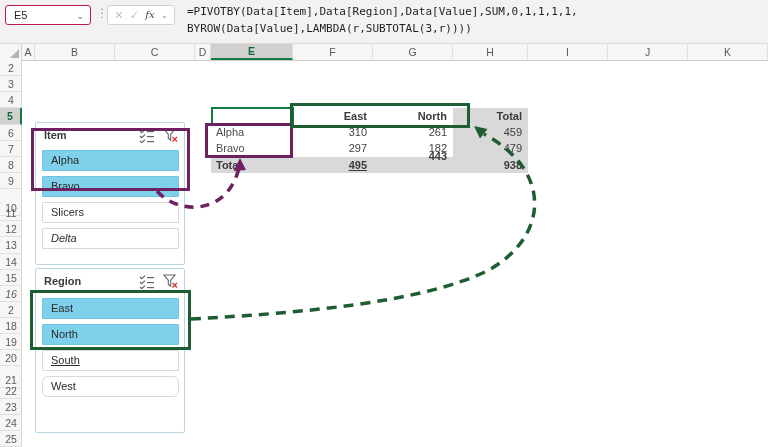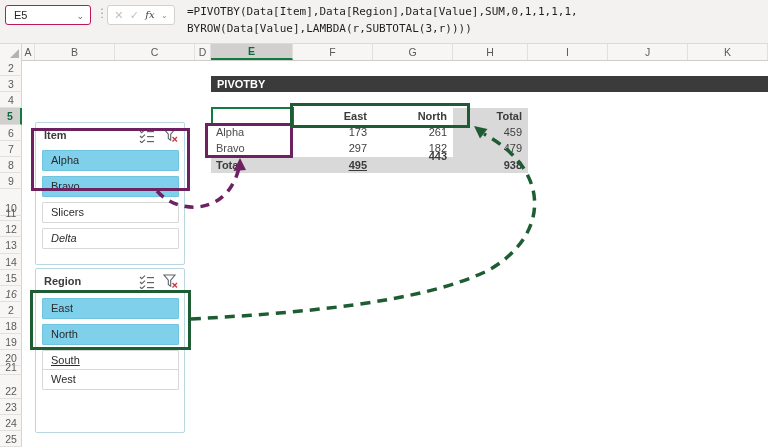--- a/index.html
+++ b/index.html
@@ -105,40 +105,39 @@
     <div class="rowhead" style="top: 145.125px; height: 16.125px; line-height: 16.125px;">11</div>
     <div class="rowhead" style="top: 161.25px; height: 16.125px; line-height: 16.125px;">12</div>
     <div class="rowhead" style="top: 177.375px; height: 16.125px; line-height: 16.125px;">13</div>
     <div class="rowhead" style="top: 193.5px; height: 16.125px; line-height: 16.125px;">14</div>
     <div class="rowhead" style="top: 209.625px; height: 16.125px; line-height: 16.125px;">15</div>
     <div class="rowhead" style="top: 225.75px; height: 16.125px; line-height: 16.125px; font-style: italic;">16</div>
     <div class="rowhead" style="top: 241.875px; height: 16.125px; line-height: 16.125px;">2</div>
     <div class="rowhead" style="top: 258px; height: 16.125px; line-height: 16.125px;">18</div>
     <div class="rowhead" style="top: 274.125px; height: 16.125px; line-height: 16.125px;">19</div>
     <div class="rowhead" style="top: 290.25px; height: 16.125px; line-height: 16.125px;">20</div>
-    <div class="rowhead" style="top: 299px; height: 16.125px; line-height: 16.125px;">21</div>
+    <div class="rowhead" style="top: 312px; height: 16.125px; line-height: 16.125px;">21</div>
     <div class="rowhead" style="top: 322.5px; height: 16.125px; line-height: 16.125px;">22</div>
     <div class="rowhead" style="top: 338.625px; height: 16.125px; line-height: 16.125px;">23</div>
     <div class="rowhead" style="top: 354.75px; height: 16.125px; line-height: 16.125px;">24</div>
     <div class="rowhead" style="top: 370.875px; height: 16.125px; line-height: 16.125px;">25</div>
   </div>
 
 <div class="sheet">
 
-  <div class="secbar" style="left:211px;width:557px">PIVOTBY</div>
 
   <div class="ptable">
     <div class="pt-gray-col"></div>
     <div class="pt-gray-row"></div>
     <div id="pt-cells">
         <div class="pt-cell num b" style="left: 82px; width: 80px; top: 0px;">East</div>
         <div class="pt-cell num b" style="left: 162px; width: 80px; top: 0px;">North</div>
         <div class="pt-cell num b" style="left: 242px; width: 75px; top: 0px;">Total</div>
         <div class="pt-cell lbl" style="left: 0px; width: 82px; top: 16.2px;">Alpha</div>
-        <div class="pt-cell num" style="left: 82px; width: 80px; top: 16.2px;">173</div>
+        <div class="pt-cell num" style="left: 82px; width: 80px; top: 16.2px;">310</div>
         <div class="pt-cell num" style="left: 162px; width: 80px; top: 16.2px;">261</div>
         <div class="pt-cell num" style="left: 242px; width: 75px; top: 16.2px;">459</div>
         <div class="pt-cell lbl" style="left: 0px; width: 82px; top: 32.4px;">Bravo</div>
         <div class="pt-cell num" style="left: 82px; width: 80px; top: 32.4px;">297</div>
         <div class="pt-cell num" style="left: 162px; width: 80px; top: 32.4px;">182</div>
         <div class="pt-cell num" style="left: 242px; width: 75px; top: 32.4px;">479</div>
         <div class="pt-cell lbl b" style="left: 0px; width: 82px; top: 48.6px;">Total</div>
         <div class="pt-cell num b" style="left: 82px; width: 80px; top: 48.6px; text-decoration: underline;">495</div>
         <div class="pt-cell num b" style="left: 162px; width: 80px; top: 40px;">443</div>
         <div class="pt-cell num b" style="left: 242px; width: 75px; top: 48.6px;">938</div>
@@ -189,21 +188,21 @@
       <path d="M1 1 H12 L7.7 6.2 V12.2 L5.3 10.4 V6.2 Z" stroke="#5f6368" stroke-width="1.1" fill="none"></path>
       <g stroke="#d13438" stroke-width="1.3">
           <line x1="9.5" y1="9" x2="14" y2="13.5"></line>
           <line x1="14" y1="9" x2="9.5" y2="13.5"></line>
         </g>
     </svg>
     <div class="slicer-items">
         <div class="slicer-item sel" style="top: 29px;">East</div>
         <div class="slicer-item sel" style="top: 55px;">North</div>
         <div class="slicer-item" style="top: 81px; text-decoration: underline;">South</div>
-        <div class="slicer-item" style="top: 100px;">West</div>
+        <div class="slicer-item" style="top: 107px; border-radius: 6px;">West</div>
       </div>
   </div>
 
   <div class="ann purple" style="left:31px;top:68px;width:159px;height:63px"></div>
   <div class="ann purple" style="left:205px;top:63px;width:88px;height:35px"></div>
   <div class="ann green" style="left:30px;top:230px;width:161px;height:60px"></div>
   <div class="ann green" style="left:290px;top:43px;width:180px;height:25px"></div>
 
   <svg class="arrows" viewBox="0 0 768 387">
     <path d="M157,131 C178,155 227,156 239,108" fill="none" stroke="#6e2160" stroke-width="3.5" stroke-dasharray="9,7"></path>

